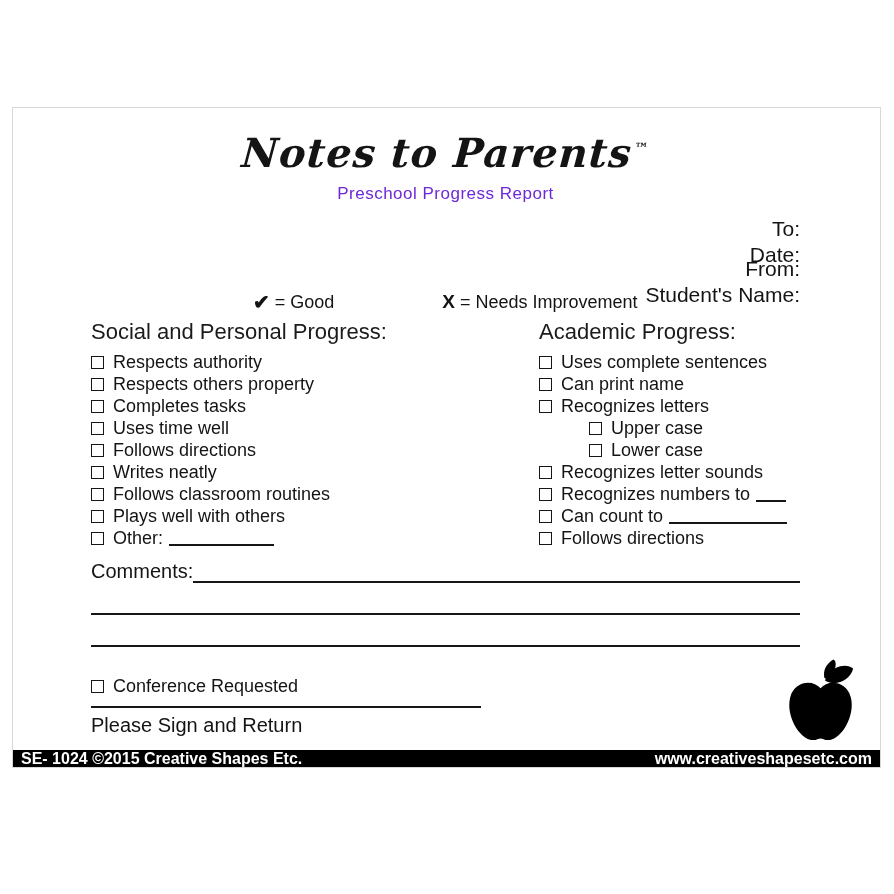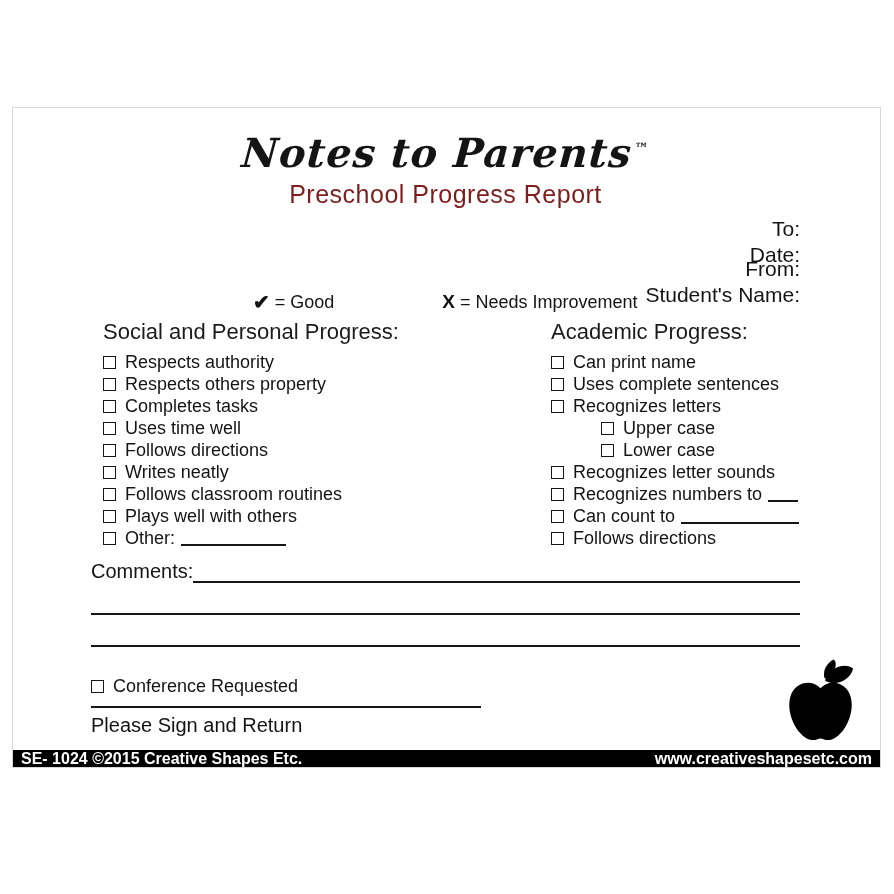--- a/index.html
+++ b/index.html
@@ -5,37 +5,37 @@
   html,body{margin:0;padding:0;background:#ffffff;}
   .stage{position:relative;width:894px;height:894px;background:#ffffff;overflow:hidden;
          font-family:"Liberation Sans",sans-serif;color:#141414;}
   .card{position:absolute;left:12px;top:107px;width:869px;height:661px;background:#ffffff;
         border:1px solid #d8d8d8;box-sizing:border-box;}
   .inner{position:absolute;left:78px;right:80px;top:14px;}
 
   .title{text-align:center;font-family:"DejaVu Serif",serif;font-style:italic;font-weight:bold;
          font-size:40px;line-height:52px;letter-spacing:1px;transform:skewX(-4deg);}
   .tm{font-size:14px;vertical-align:super;font-style:normal;font-weight:bold;margin-left:2px;}
-  .subtitle{text-align:center;font-size:25px;line-height:30px;letter-spacing:0.5px;color:#7f1d1d;}
+  .subtitle{text-align:center;font-size:17px;line-height:30px;letter-spacing:0.5px;color:#6d28d9;}
 
   .fieldrow{display:flex;align-items:flex-end;font-size:21px;line-height:24px;height:24px;flex-direction:column;}
   .fieldrow.r1{margin-top:8px;}
   .fieldrow.r2{margin-top:16px;}
   .lbl{white-space:nowrap;}
   .wline{border-bottom:2px solid #161616;height:22px;box-sizing:border-box;}
   .grow{flex:1;}
   .ml8{margin-left:8px;} .ml10{margin-left:10px;} .mr18{margin-right:18px;}
 
   .legend{display:flex;align-items:center;margin-top:10px;height:22px;font-size:18px;}
   .legend .check{font-size:20px;font-weight:bold;margin-left:162px;}
   .legend .xmark{font-size:19px;font-weight:bold;margin-left:108px;}
   .legend .eq{margin-left:5px;}
 
   .columns{display:flex;margin-top:6px;}
-  .col-left{width:448px;margin-left:12px;}
+  .col-left{width:448px;}
   .col-right{flex:1;}
   .colhead{font-size:22px;line-height:26px;margin-bottom:6px;color:#1b1b1b;}
 
   .cbrow{display:flex;align-items:center;height:22px;font-size:18px;}
   .cb{width:13px;height:13px;border:1.7px solid #161616;box-sizing:border-box;
       display:inline-block;margin-right:9px;flex:0 0 auto;background:#fff;}
   .indent{margin-left:50px;}
   .tail-line{border-bottom:2px solid #161616;height:16px;margin-left:6px;box-sizing:border-box;}
   .w-other{width:105px;} .w-numbers{width:30px;} .w-count{flex:1;max-width:118px;}
 
@@ -129,25 +129,25 @@
               <span>Other:</span>
               <span class="tail-line w-other"></span>
             </div>
         </div>
 
         <div class="col-right">
           <div class="colhead">Academic Progress:</div>
 
           <div class="cbrow">
               <span class="cb"></span>
+              <span>Uses complete sentences</span>
+            </div>
+          <div class="cbrow">
+              <span class="cb"></span>
               <span>Can print name</span>
-            </div>
-          <div class="cbrow">
-              <span class="cb"></span>
-              <span>Uses complete sentences</span>
             </div>
           <div class="cbrow">
               <span class="cb"></span>
               <span>Recognizes letters</span>
             </div>
           <div class="cbrow indent">
               <span class="cb"></span>
               <span>Upper case</span>
             </div>
           <div class="cbrow indent">

